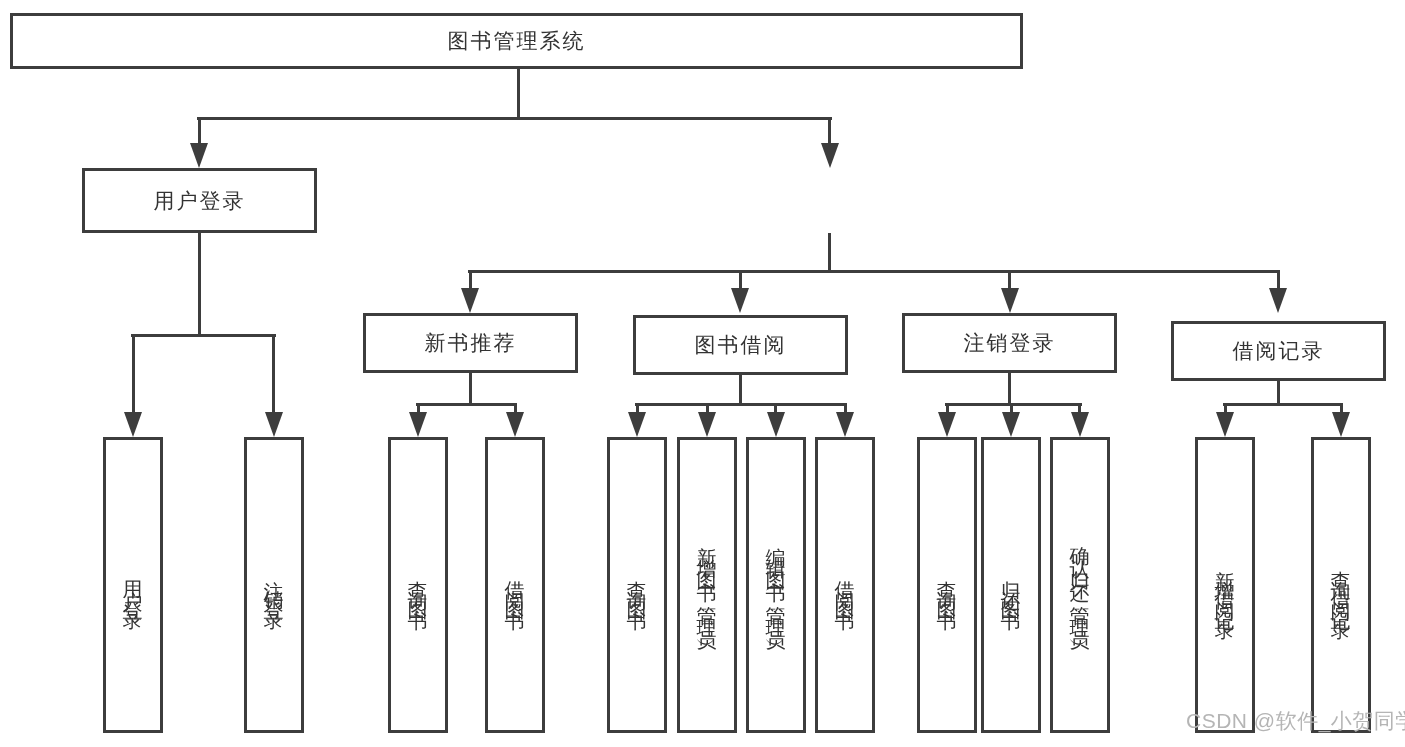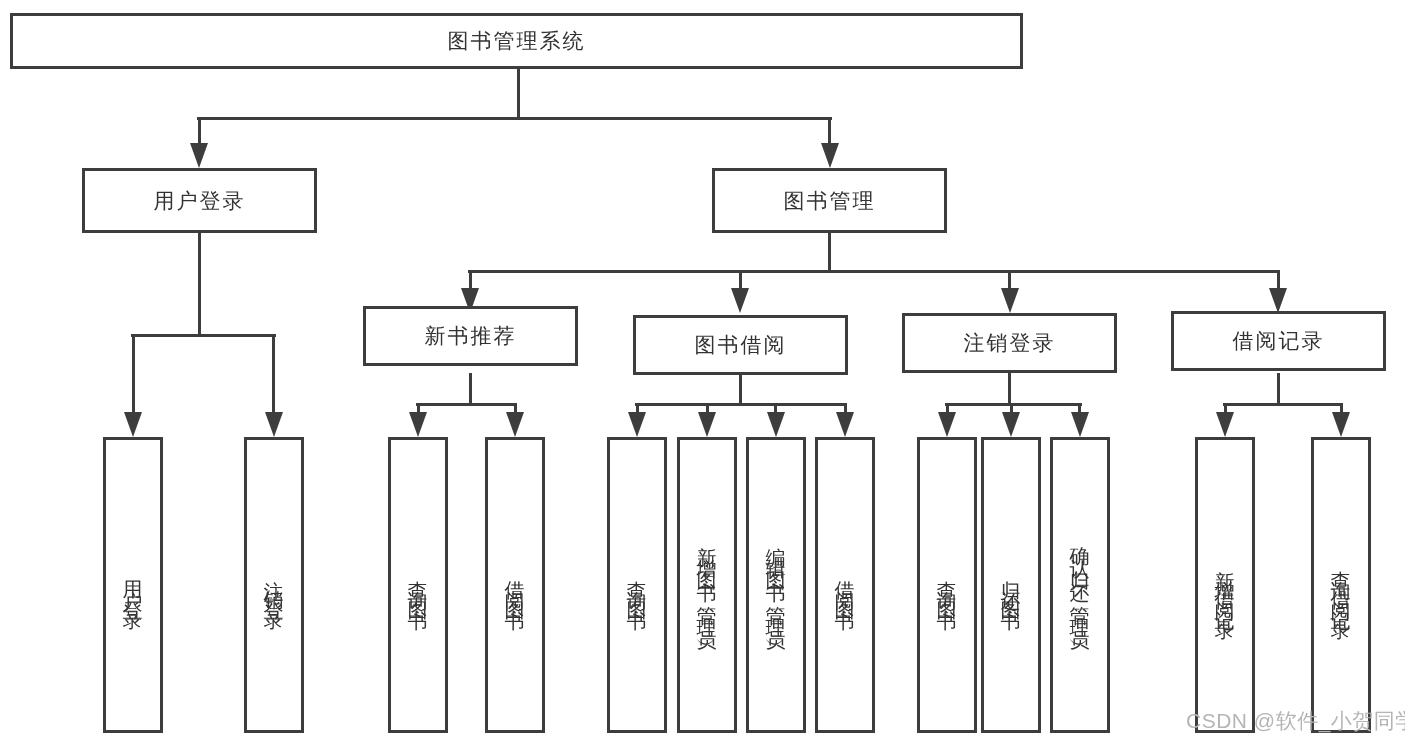--- a/index.html
+++ b/index.html
@@ -57,37 +57,36 @@
   <div class="node hbox" style="left:10px;top:13px;width:1013px;height:56px">图书管理系统</div>
 
   <i class="v" style="left:517px;top:69px;height:51px"></i>
   <i class="h" style="left:197px;top:117px;width:635px"></i>
   <i class="v" style="left:198px;top:117px;height:29px"></i>
   <i class="ah" style="left:190px;top:143px"></i>
   <i class="v" style="left:828px;top:117px;height:29px"></i>
   <i class="ah" style="left:821px;top:143px"></i>
 
   <div class="node hbox" style="left:82px;top:168px;width:235px;height:65px">用户登录</div>
-  <div class="node hbox" style="left:712px;top:168px;width:235px;height:65px">图书管理</div>
 
   <i class="v" style="left:828px;top:233px;height:40px"></i>
   <i class="h" style="left:468px;top:270px;width:812px"></i>
   <i class="v" style="left:469px;top:270px;height:21px"></i>
   <i class="ah" style="left:461px;top:288px"></i>
   <i class="v" style="left:739px;top:270px;height:21px"></i>
   <i class="ah" style="left:731px;top:288px"></i>
   <i class="v" style="left:1008px;top:270px;height:21px"></i>
   <i class="ah" style="left:1001px;top:288px"></i>
   <i class="v" style="left:1277px;top:270px;height:21px"></i>
   <i class="ah" style="left:1269px;top:288px"></i>
 
-  <div class="node hbox" style="left:363px;top:306px;width:215px;height:60px">新书推荐</div>
+  <div class="node hbox" style="left:363px;top:313px;width:215px;height:60px">新书推荐</div>
   <div class="node hbox" style="left:633px;top:315px;width:215px;height:60px">图书借阅</div>
   <div class="node hbox" style="left:902px;top:313px;width:215px;height:60px">注销登录</div>
-  <div class="node hbox" style="left:1171px;top:311px;width:215px;height:60px">借阅记录</div>
+  <div class="node hbox" style="left:1171px;top:321px;width:215px;height:60px">借阅记录</div>
 
   <i class="v" style="left:198px;top:233px;height:104px"></i>
   <i class="h" style="left:131px;top:334px;width:145px"></i>
   <i class="v" style="left:132px;top:334px;height:81px"></i>
   <i class="ah" style="left:124px;top:412px"></i>
   <i class="v" style="left:272px;top:334px;height:81px"></i>
   <i class="ah" style="left:265px;top:412px"></i>
 
   <i class="v" style="left:469px;top:373px;height:33px"></i>
   <i class="h" style="left:416px;top:403px;width:101px"></i>

